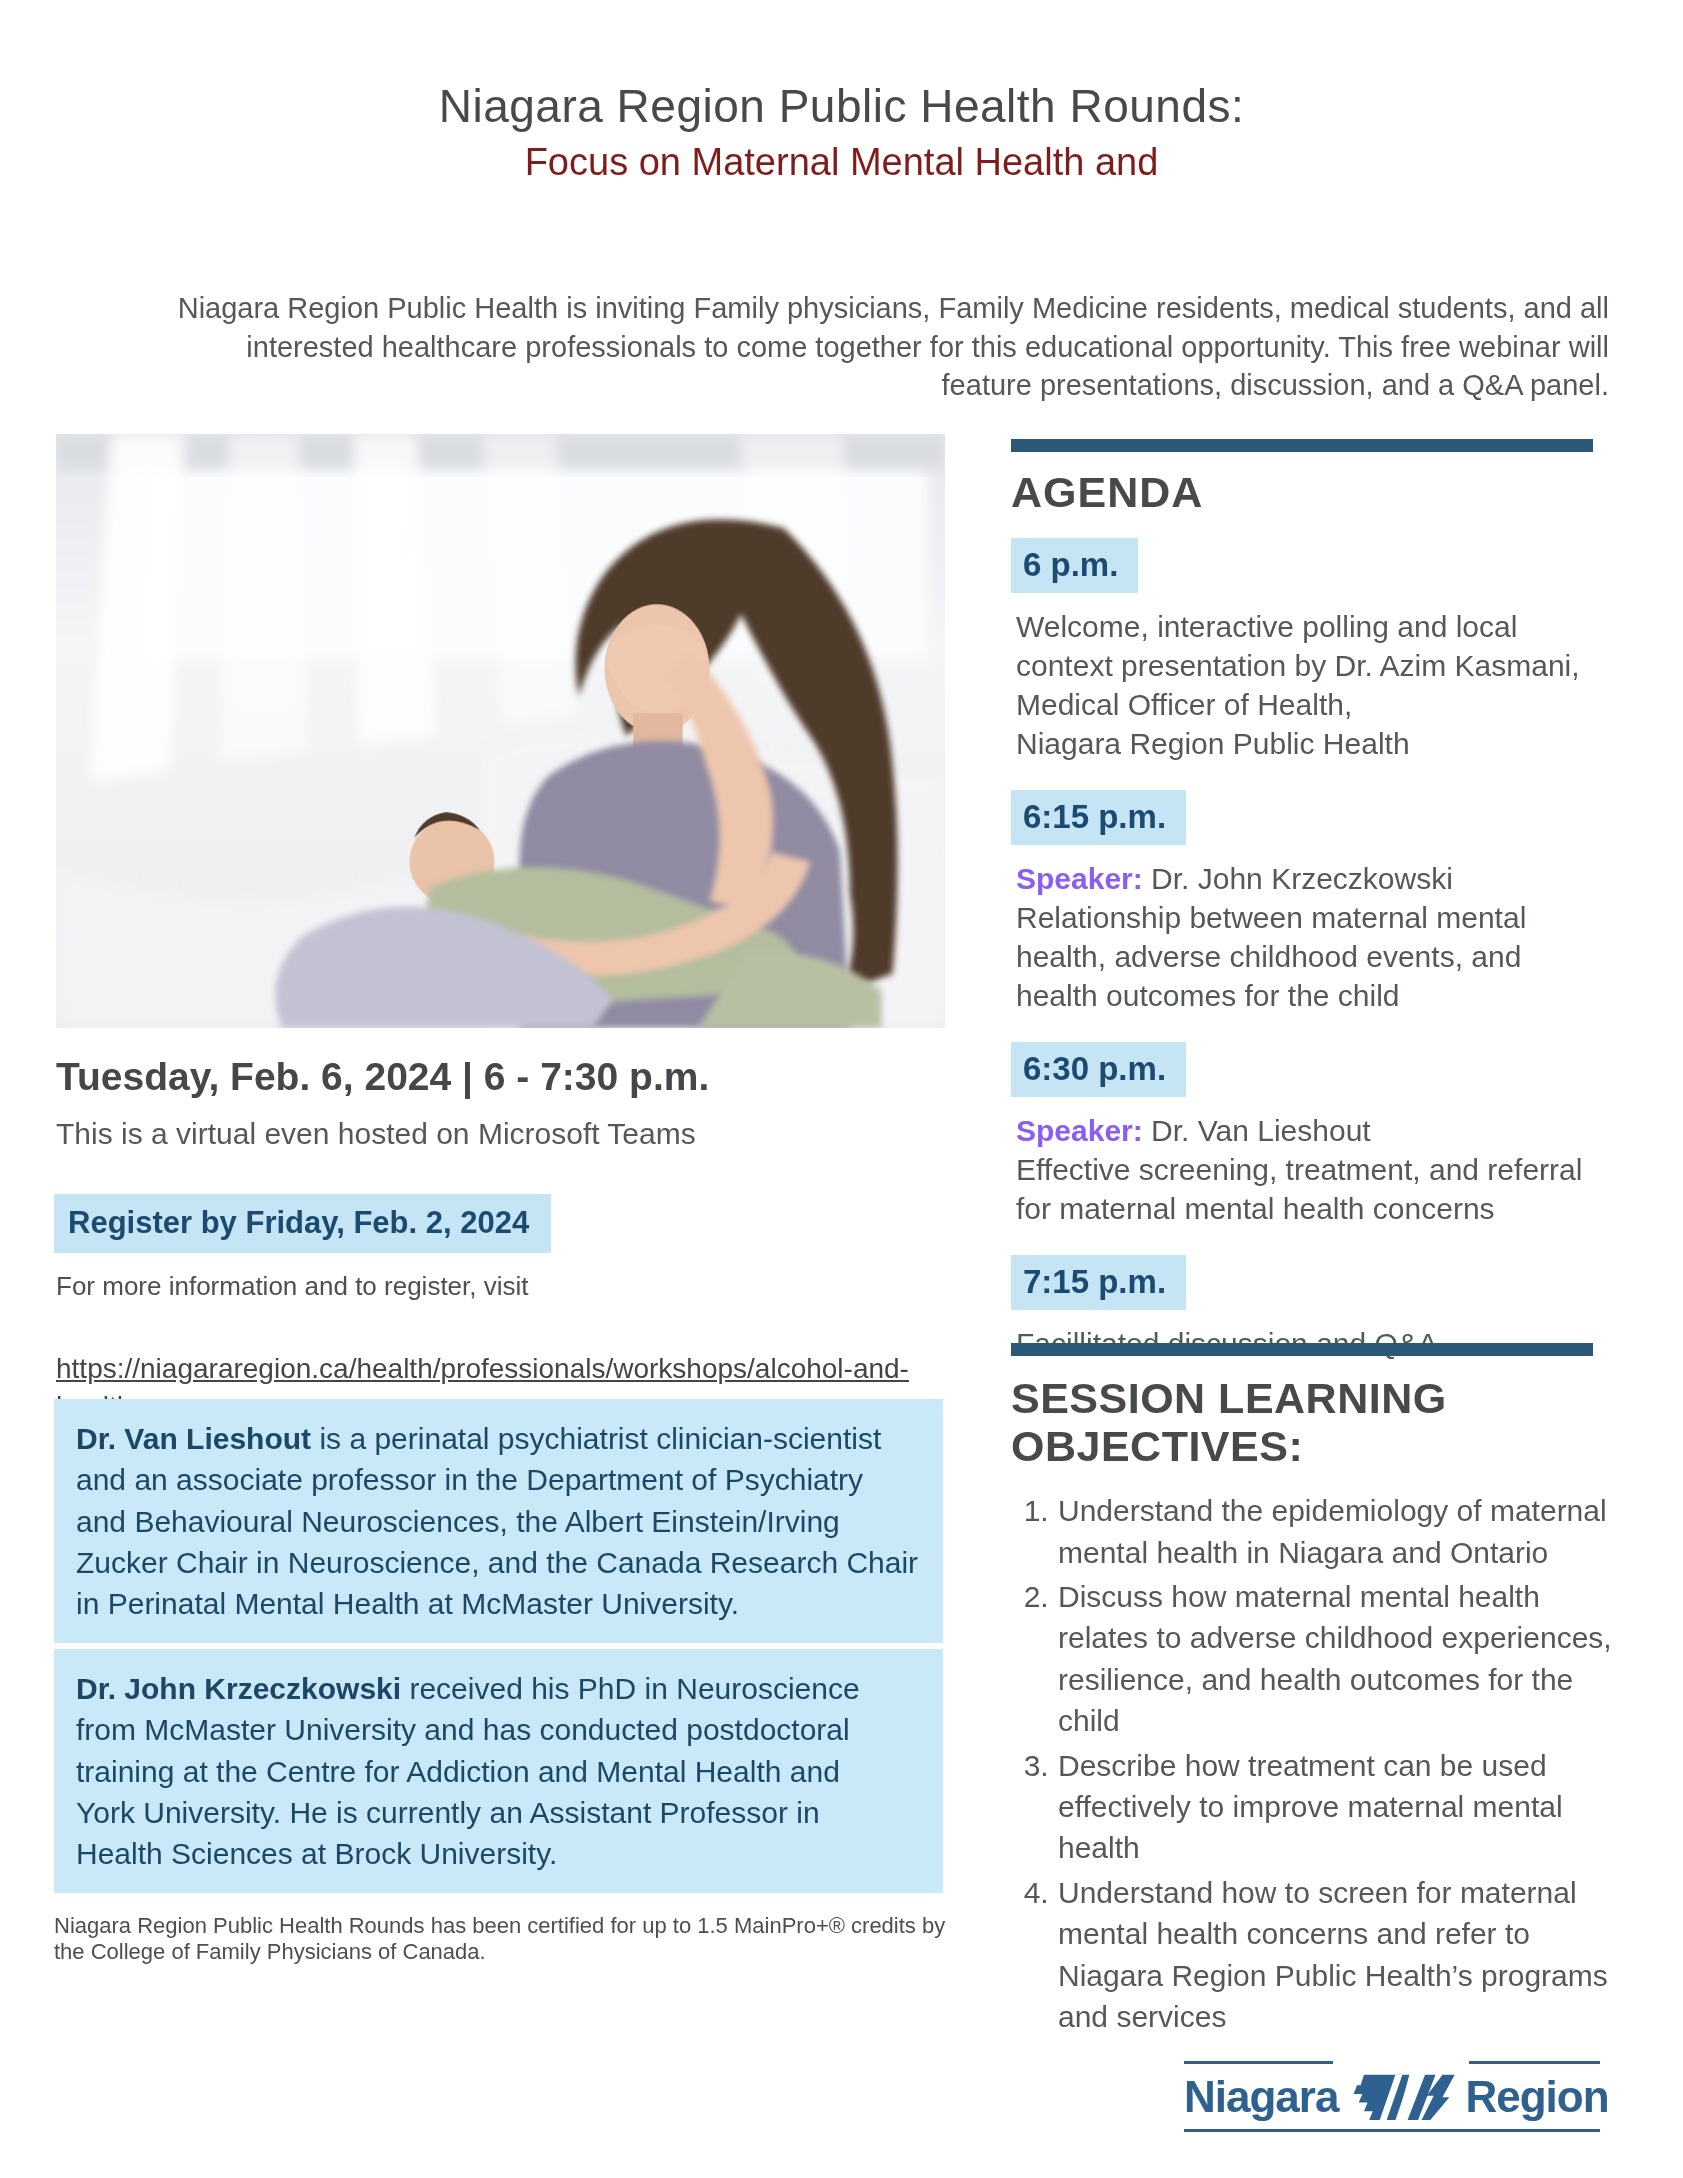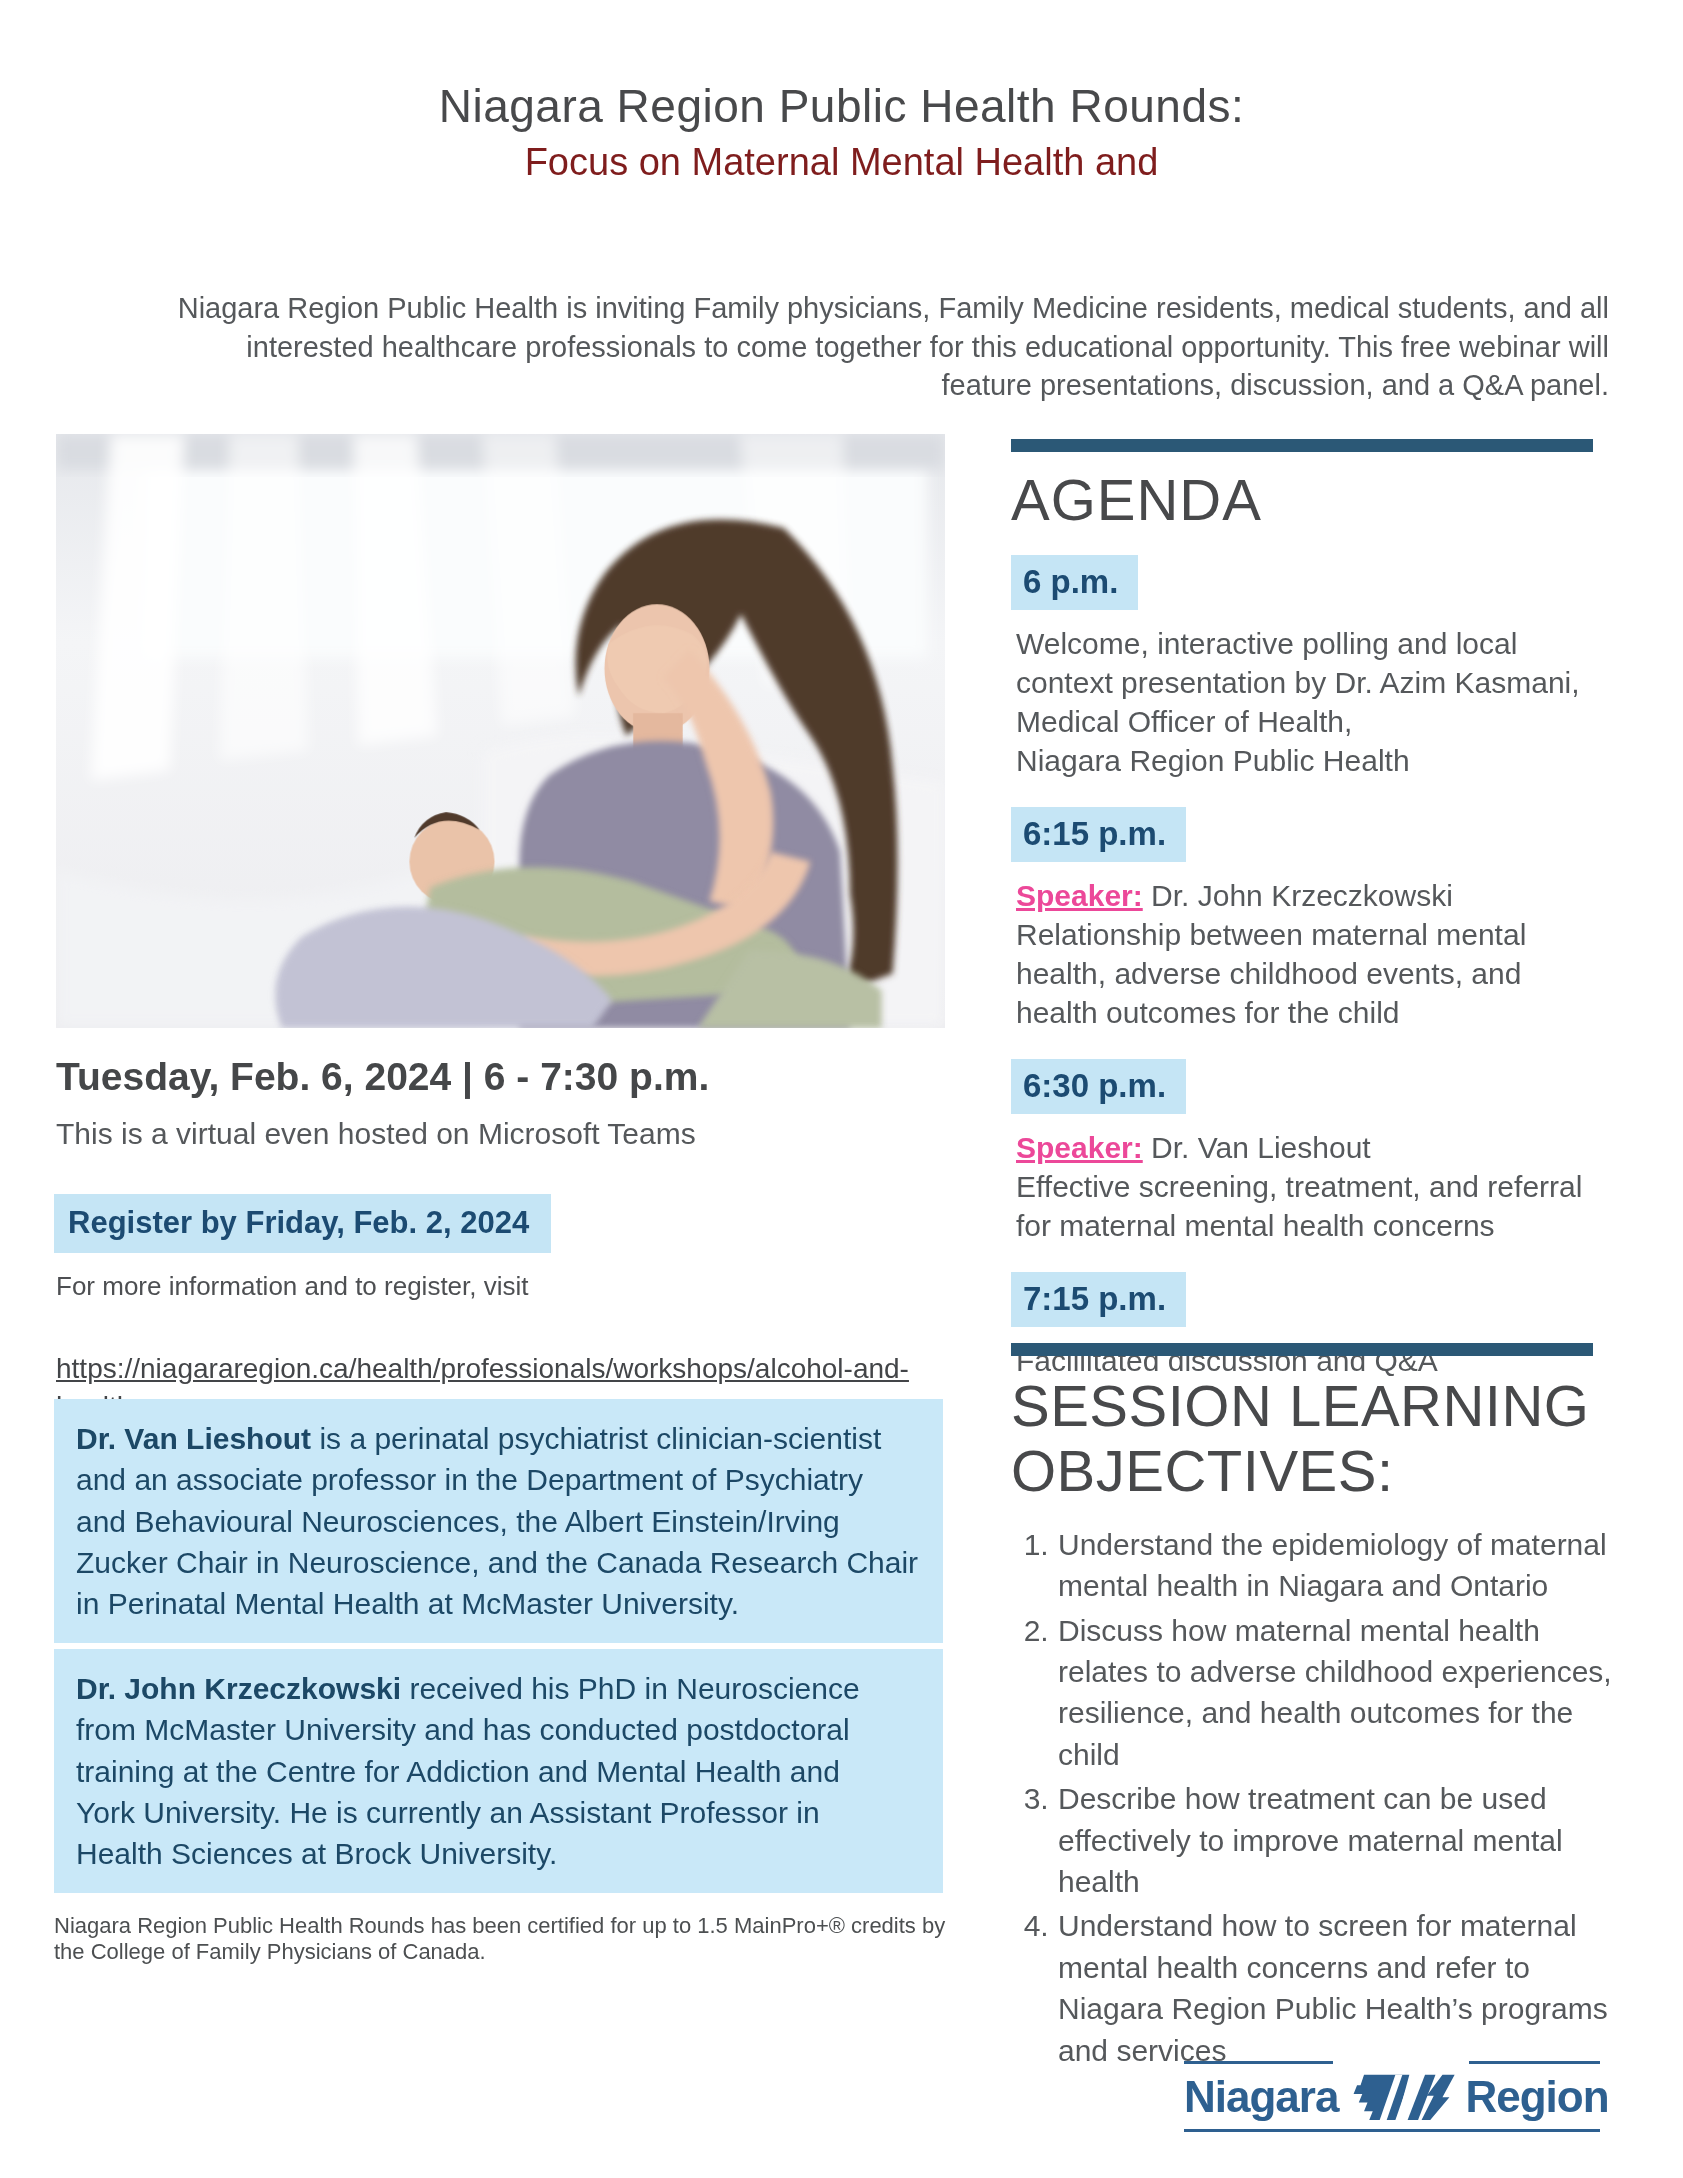--- a/index.html
+++ b/index.html
@@ -45,32 +45,32 @@
   .bio b{font-weight:700;}
   .bio1{top:1399px;}
   .bio2{top:1649px;}
   .page-footer{position:absolute;left:54px;top:1913px;width:913px;font-size:22px;line-height:1.2;color:#4c4f51;}
   .page-footer p{margin:0;}
   .page-footer .just{text-align:justify;}
   
   .bar{height:13px;background:var(--navy-bar,#2b5876);}
   .agenda{position:absolute;left:1011px;top:439px;width:604px;}
   .section-heading{
-    font-size:58px;font-weight:400;color:var(--heading-gray,#48494b);
+    font-size:43px;font-weight:700;color:var(--heading-gray,#48494b);
     letter-spacing:1px;margin:16px 0 22px;line-height:1.12;
   }
   .time-chip{
     display:inline-block;background:var(--chip-bg,#c5e5f5);color:var(--time-text,#1c4b72);
     font-weight:700;font-size:33px;padding:8px 20px 9px 12px;
   }
   .agenda-text{
     font-size:30px;line-height:1.3;color:var(--body-gray,#55585b);
     white-space:pre-line;margin:14px 0 27px 5px;
   }
-  .agenda-text b{color:#ec4899;font-weight:700;text-decoration:underline;}
+  .agenda-text b{color:#8b5cf6;font-weight:700;}
   .objectives{position:absolute;left:1011px;top:1343px;width:616px;}
   .objectives .bar{width:582px;}
   .objectives .section-heading{letter-spacing:0.5px;margin:18px 0 20px;}
   .objectives ol{margin:0;padding-left:46px;font-size:30px;line-height:1.38;color:var(--body-gray,#55585b);}
   .objectives li{white-space:pre-line;padding-left:1px;margin-bottom:3px;}
   
   .logo{position:absolute;left:1184px;top:2061px;width:416px;height:71px;}
   .logo-line{position:absolute;height:3px;background:var(--logo-blue,#2e6090);}
   .logo-line.tl{top:0;left:0;width:149px;}
   .logo-line.tr{top:0;right:0;width:131px;}

